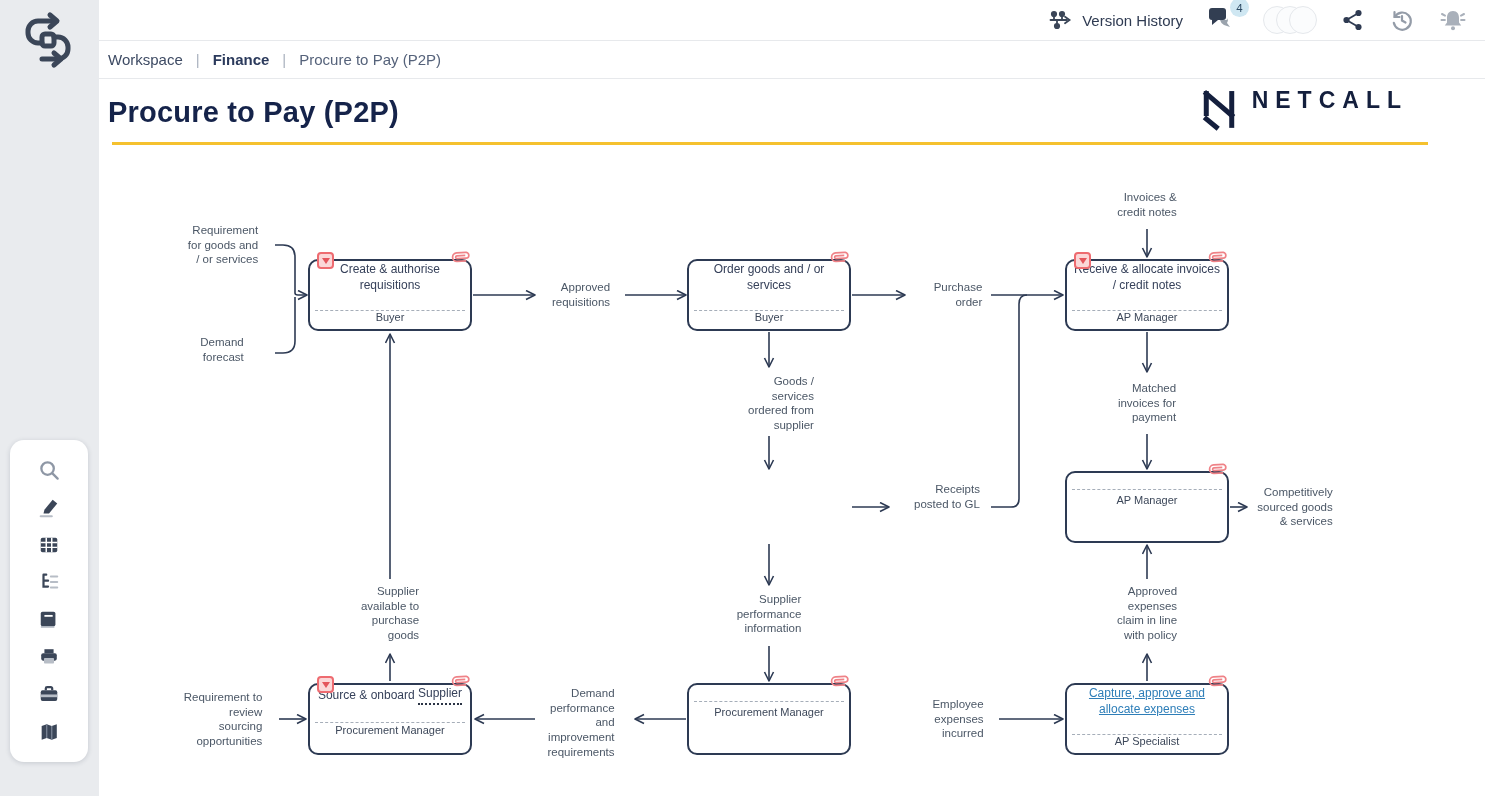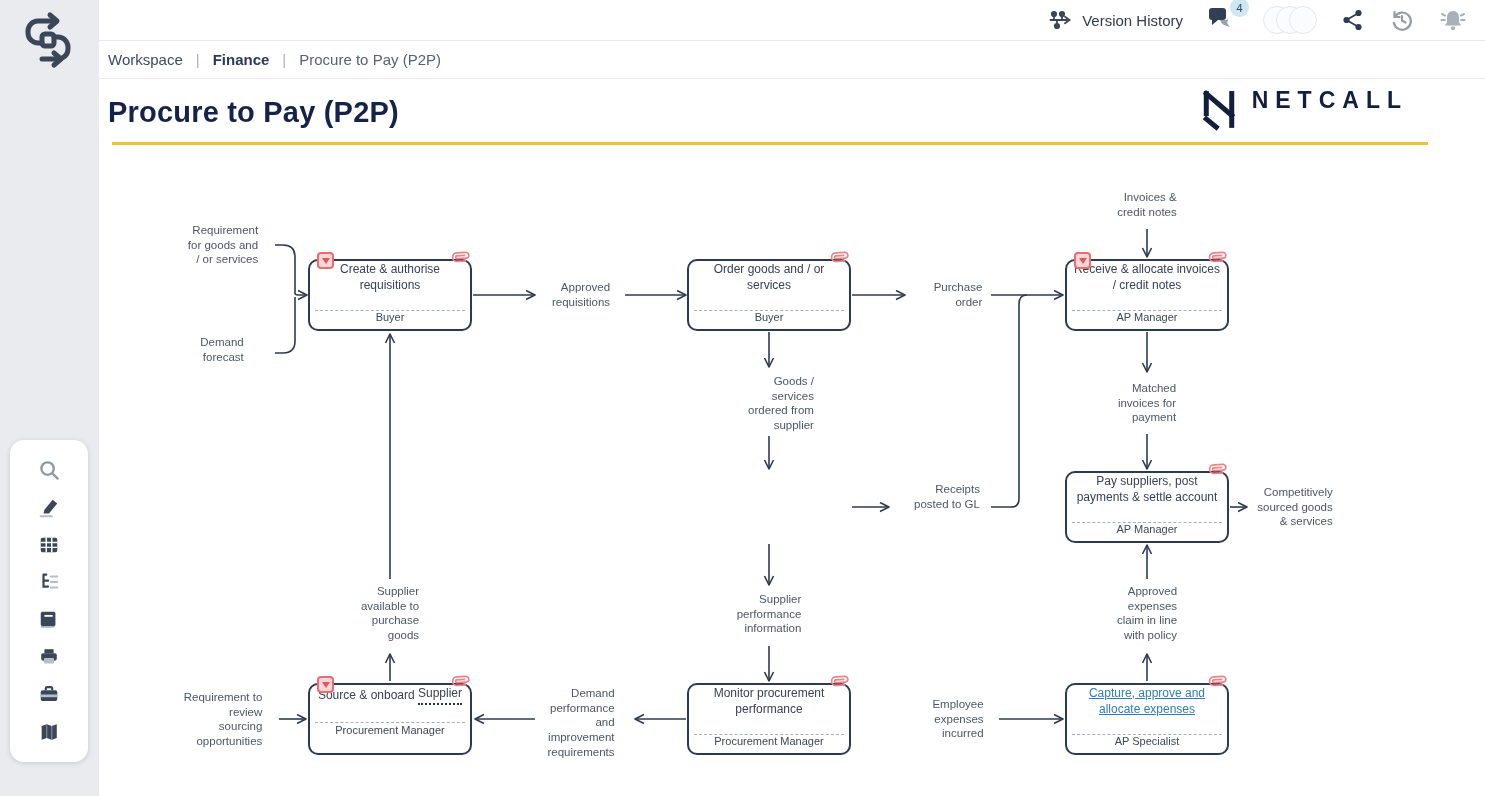--- a/index.html
+++ b/index.html
@@ -333,40 +333,38 @@
           </svg></span>
       <div class="node-title">Receive &amp; allocate invoices / credit notes</div>
       <div class="node-role">AP Manager</div>
     </div>
 
 
     <div class="node" style="left:966px; top:326px">
       <span class="badge-clip"><svg width="17" height="17" viewBox="0 0 24 24" fill="none" stroke="#ef8287" stroke-width="2.4">
             <path d="M21.4 11 l-9.2 9.2 a6 6 0 0 1 -8.5 -8.5 l9.2 -9.2 a4 4 0 0 1 5.7 5.7 l-9.2 9.2 a2 2 0 0 1 -2.8 -2.8 l8.5 -8.5"></path>
           </svg></span>
-      <div class="node-title">Pay suppliers, post payments &amp; settle account</div>
       <div class="node-role">AP Manager</div>
     </div>
 
     <div class="node" style="left:209px; top:538px">
       <span class="badge-filter">
           <span class="tri-down"></span>
         </span>
       <span class="badge-clip"><svg width="17" height="17" viewBox="0 0 24 24" fill="none" stroke="#ef8287" stroke-width="2.4">
             <path d="M21.4 11 l-9.2 9.2 a6 6 0 0 1 -8.5 -8.5 l9.2 -9.2 a4 4 0 0 1 5.7 5.7 l-9.2 9.2 a2 2 0 0 1 -2.8 -2.8 l8.5 -8.5"></path>
           </svg></span>
       <div class="node-title"><span>Source &amp; onboard</span>&nbsp;<span class="dotted-word">Supplier</span></div>
       <div class="node-role">Procurement Manager</div>
     </div>
 
     <div class="node" style="left:588px; top:538px">
       <span class="badge-clip"><svg width="17" height="17" viewBox="0 0 24 24" fill="none" stroke="#ef8287" stroke-width="2.4">
             <path d="M21.4 11 l-9.2 9.2 a6 6 0 0 1 -8.5 -8.5 l9.2 -9.2 a4 4 0 0 1 5.7 5.7 l-9.2 9.2 a2 2 0 0 1 -2.8 -2.8 l8.5 -8.5"></path>
           </svg></span>
-      <div class="node-title">Monitor procurement performance</div>
       <div class="node-role">Procurement Manager</div>
     </div>
 
     <div class="node" style="left:966px; top:538px">
       <span class="badge-clip"><svg width="17" height="17" viewBox="0 0 24 24" fill="none" stroke="#ef8287" stroke-width="2.4">
             <path d="M21.4 11 l-9.2 9.2 a6 6 0 0 1 -8.5 -8.5 l9.2 -9.2 a4 4 0 0 1 5.7 5.7 l-9.2 9.2 a2 2 0 0 1 -2.8 -2.8 l8.5 -8.5"></path>
           </svg></span>
       <div class="node-title">
           <span class="node-link">Capture, approve and allocate expenses</span>
         </div>

